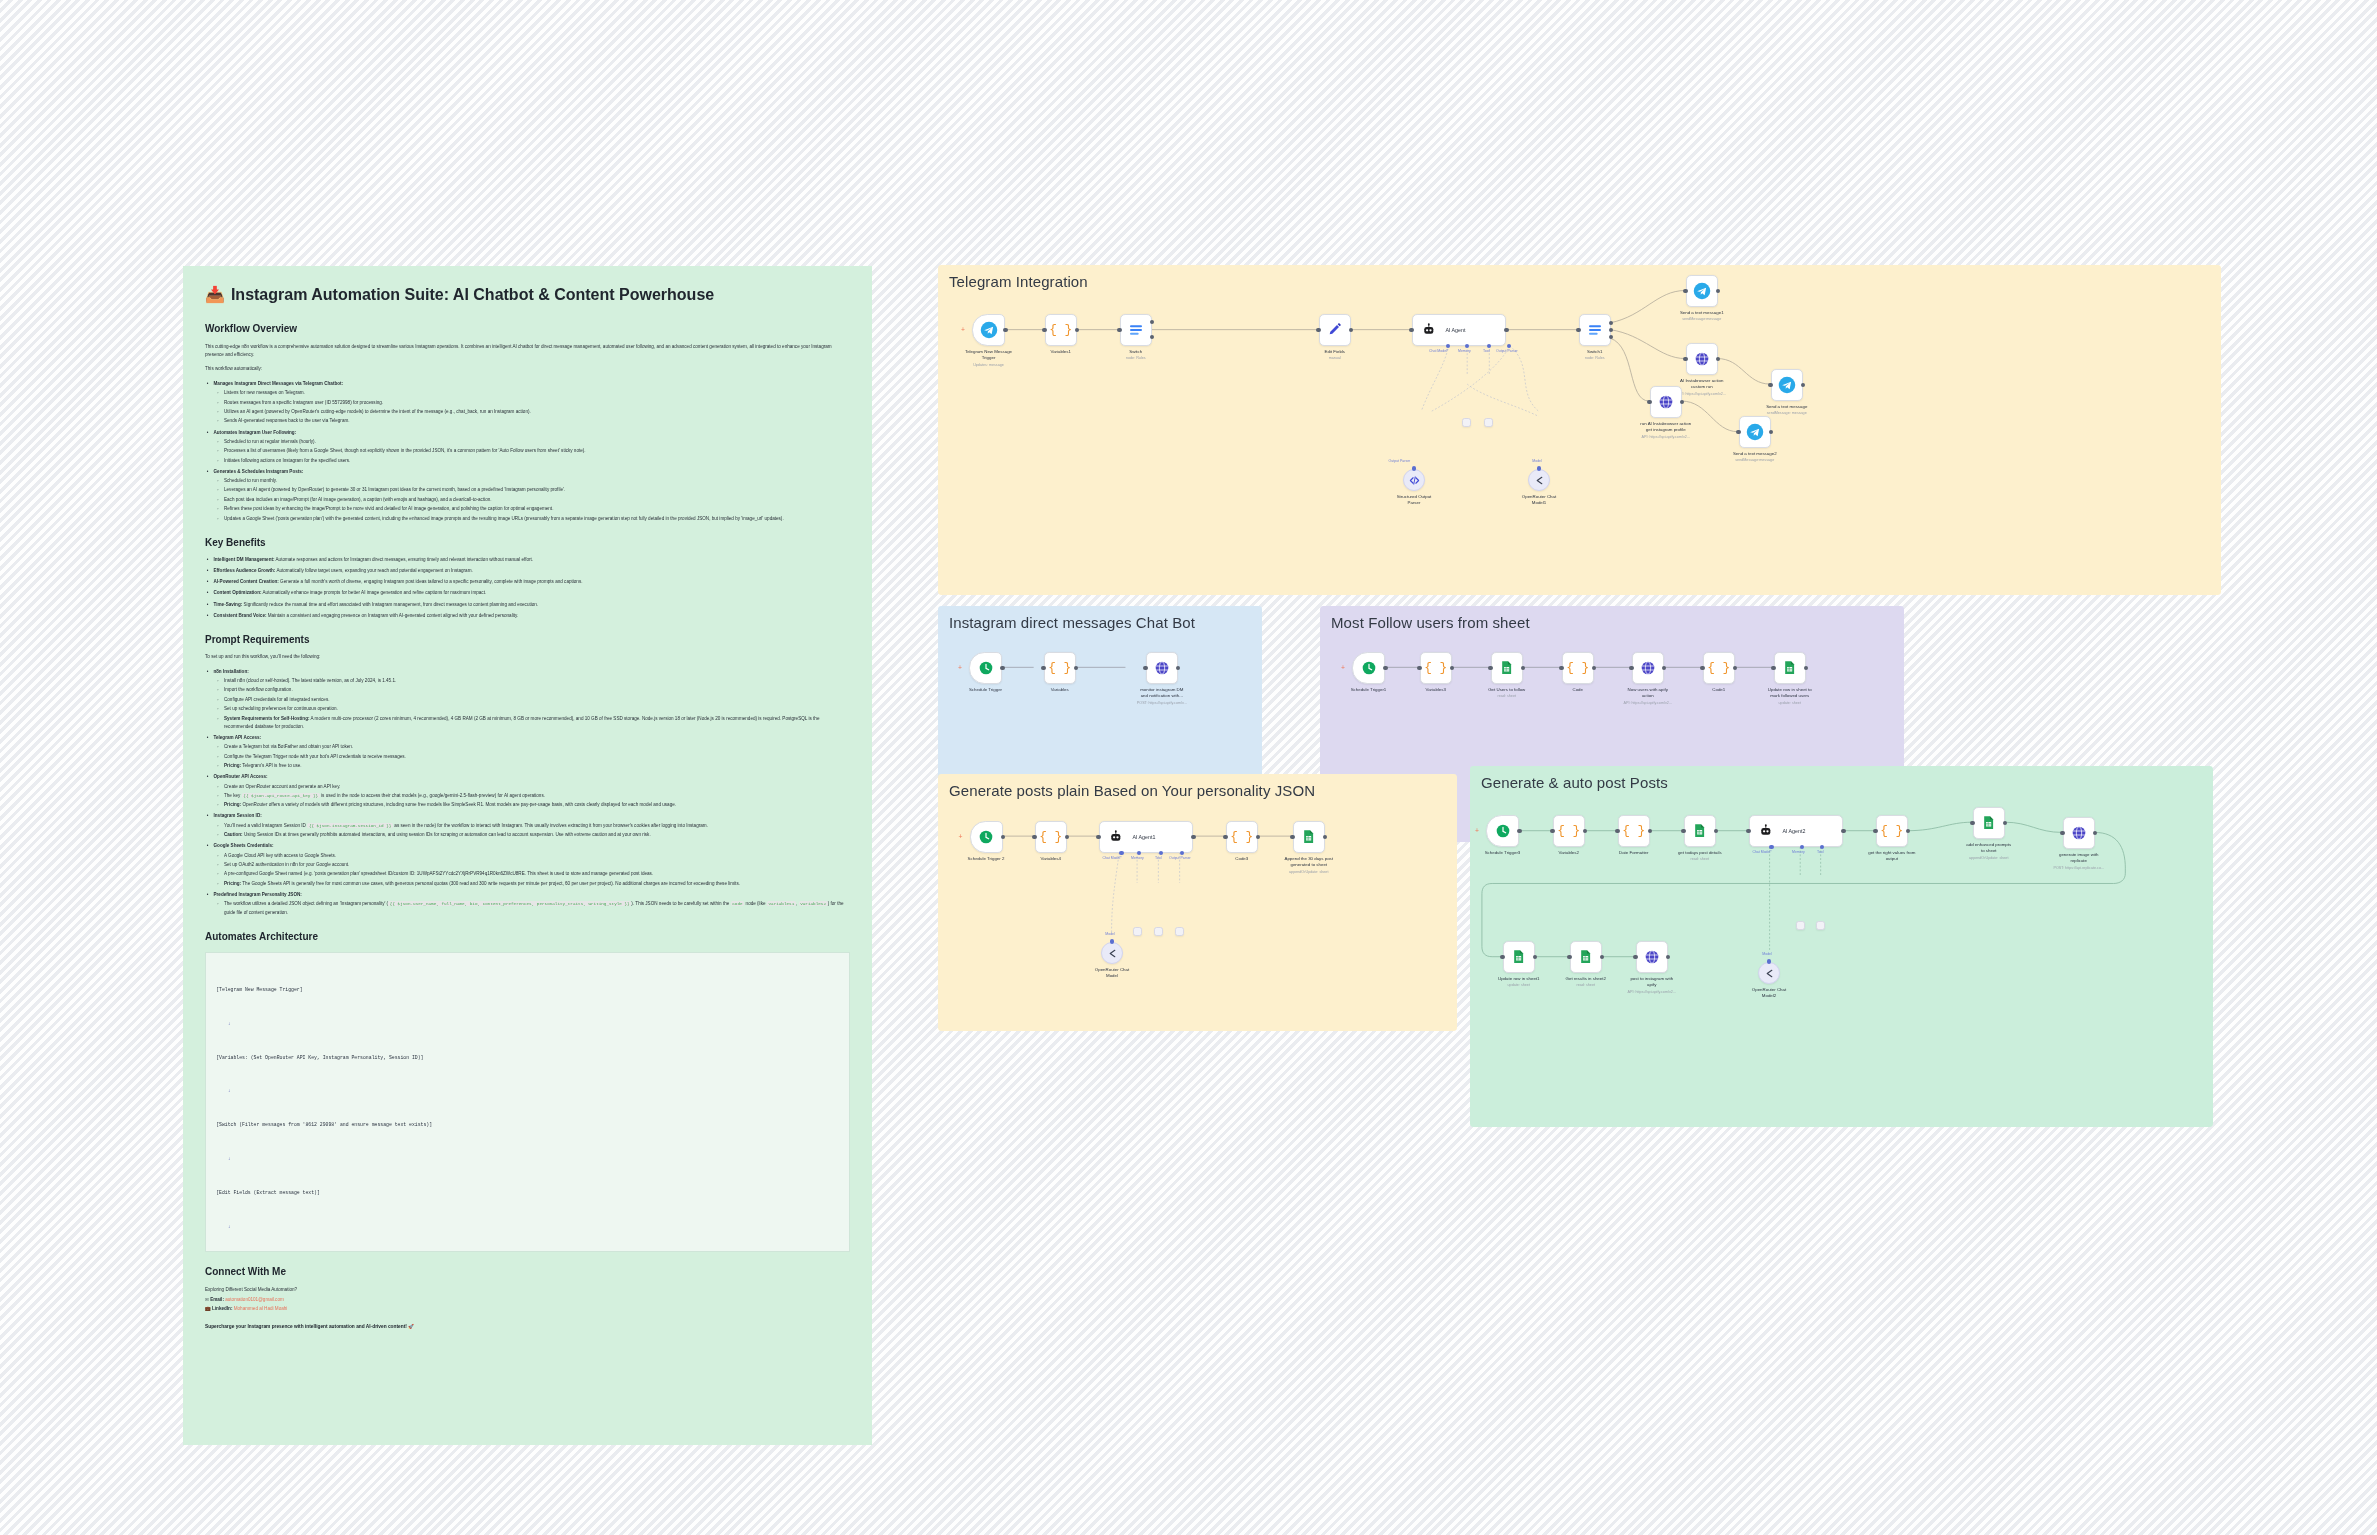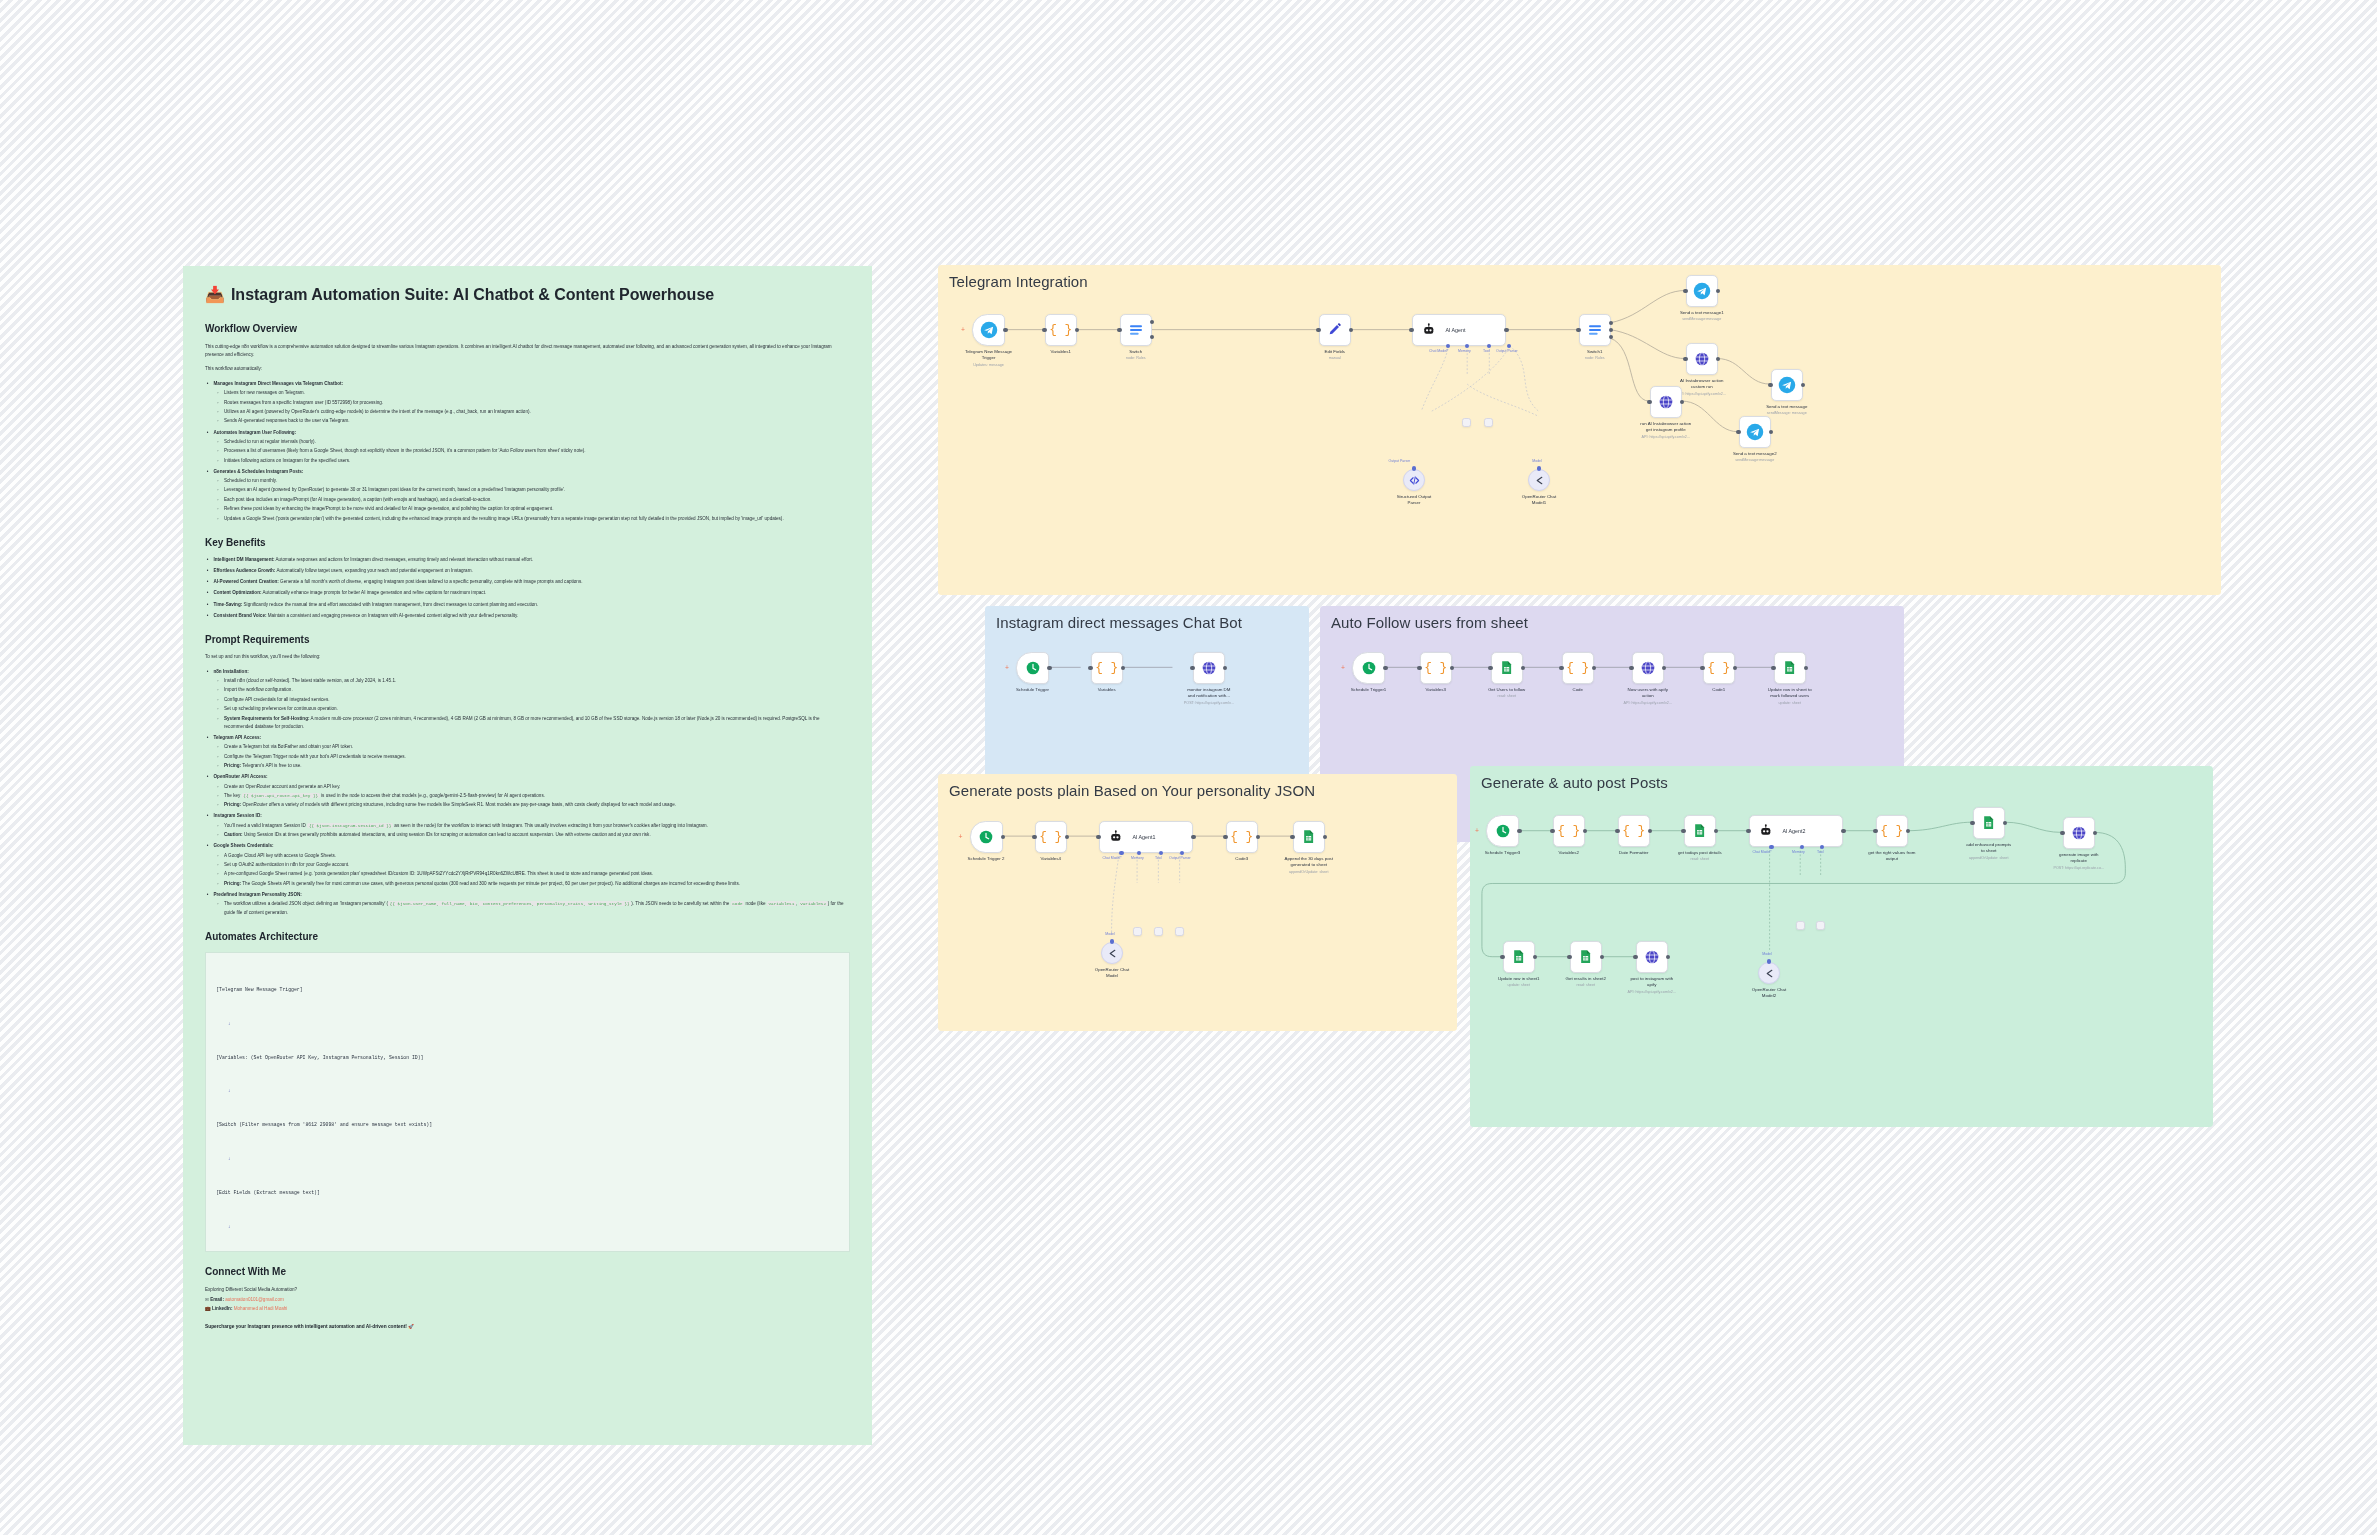--- a/index.html
+++ b/index.html
@@ -61,21 +61,21 @@
   #doc-note .closing { font-size: 4.8px; font-weight: bold; color: #20262e; margin-top: 10.2px; }
 
   
   .panel { position: absolute; border-radius: 3.4px; }
   .panel .panel-title {
     position: absolute; left: 11px; top: 7.7px;
     font-size: 15px; font-weight: normal; color: #333a45;
     letter-spacing: 0.1px;
   }
   #panel-telegram  { left: 938px; top: 265px;  width: 1283px; height: 330px; background: #fdf0cd; }
-  #panel-igdm      { left: 938px; top: 606px;  width: 324px;  height: 236px; background: #d6e7f5; margin-left: 47px; }
+  #panel-igdm      { left: 938px; top: 606px;  width: 324px;  height: 236px; background: #d6e7f5; }
   #panel-follow    { left: 1320px; top: 606px;  width: 584px;  height: 236px; background: #ddd9f0; }
   #panel-genposts  { left: 938px; top: 774px;  width: 519px;  height: 257px; background: #fdf0cd; }
   #panel-autopost  { left: 1470px; top: 766px;  width: 743px;  height: 361px; background: #cbeedb; }
 
   
   .node { position: absolute; }
   .node .box {
     width: 31.5px; height: 31.5px; background: #fff;
     border: 0.9px solid #d9dce2; border-radius: 5.1px;
     display: flex; align-items: center; justify-content: center;
@@ -516,21 +516,21 @@
     <div class="port l"></div>
       <div class="port r"></div>
     <div class="labels">
         <div class="nlabel">monitor instagram DM<br>and notification with...</div>
         <div class="nsub">POST: https://api.apify.com/v...</div>
       </div>
   </div>
 </div>
 
 <div class="panel" id="panel-follow">
-  <div class="panel-title">Auto Follow users from sheet</div>
+  <div class="panel-title">Most Follow users from sheet</div>
   <svg class="wires" viewBox="0 0 686 277" preserveAspectRatio="none">
     <path d="M76,72 L117,72"></path>
       <path d="M155,72 L200,72"></path>
       <path d="M238,72 L283,72"></path>
     <path d="M321,72 L366,72"></path>
       <path d="M404,72 L449,72"></path>
       <path d="M487,72 L532,72"></path>
   </svg>
 
   <div class="node trigger" style="left:32px; top:46px">

